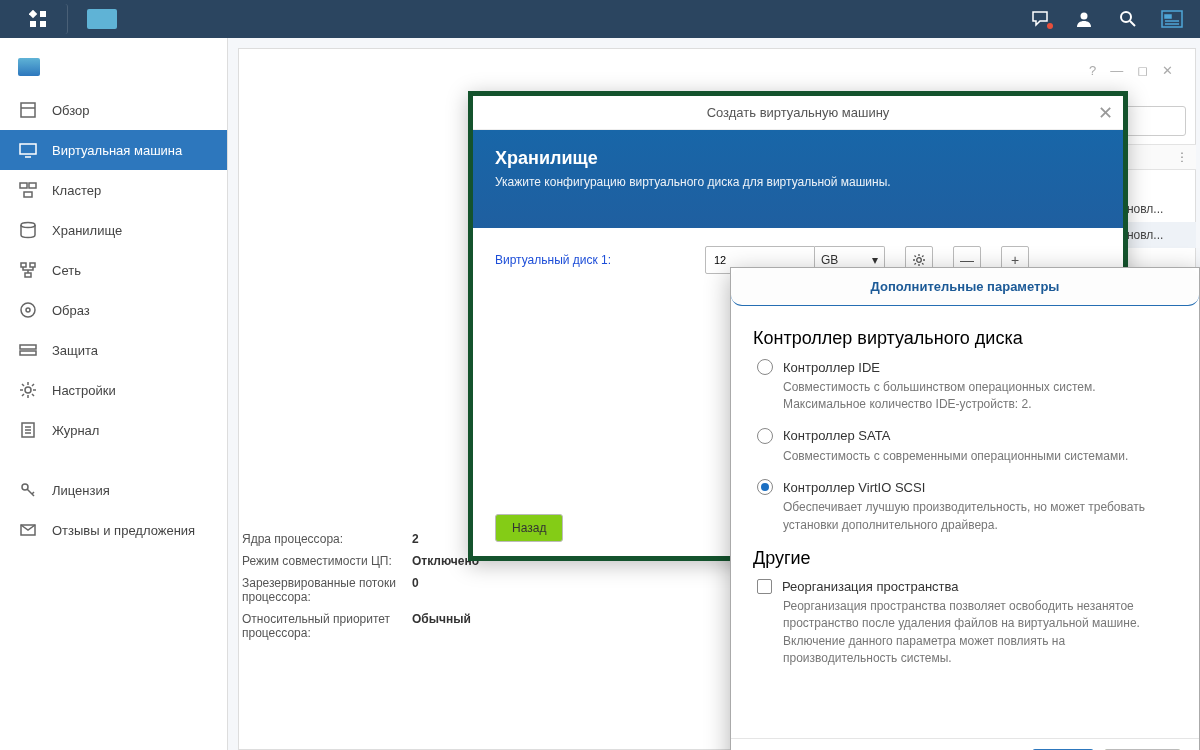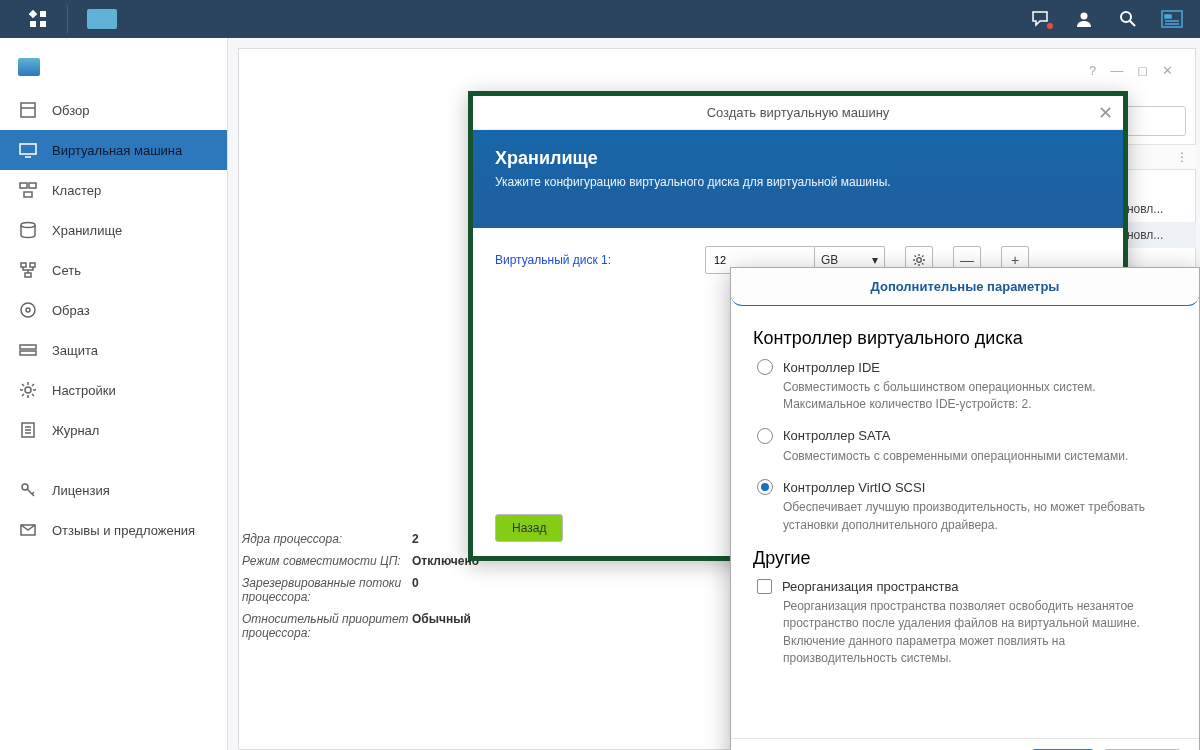--- a/index.html
+++ b/index.html
@@ -12,21 +12,21 @@
 .tb-btn.launch { width: 60px; border-right: 1px solid rgba(255,255,255,0.15); }
 .tb-btn.monitor { width: 60px; }
 .monitor-ic { width: 30px; height: 20px; background: #5fb3d6; border-radius: 2px; }
 .speech { position: relative; }
 .speech::after { content:''; position:absolute; bottom:5px; right:7px; width:6px; height:6px; background:#e84f3b; border-radius:50%; }
 
 
 .main { display: flex; height: 712px; }
 .sidebar { width: 228px; background: #fff; border-right: 1px solid #ddd; padding-top: 20px; }
 .sb-item { height: 40px; display: flex; align-items: center; padding: 0 18px; gap: 14px; color: #444; cursor: pointer; font-size: 13px; }
-.sb-item.active { background: #2d77bd; color: #0f172a; }
+.sb-item.active { background: #2d77bd; color: #ffffff; }
 .sb-item .ic { width: 20px; height: 20px; display:flex; align-items:center; justify-content:center; color:#666; }
 .sb-item.active .ic { color:#fff; }
 .sb-sep { height: 20px; }
 
 
 .content { flex: 1; position: relative; background: #f5f7fa; }
 
 
 .bg-window { position: absolute; top: 10px; left: 10px; right: 4px; bottom: 0; background: #fff; border: 1px solid #ddd; }
 .bg-title { position:absolute; top:14px; right:22px; display:flex; gap:14px; color:#aaa; }
@@ -37,21 +37,21 @@
 .search-box { height: 30px; border: 1px solid #ccc; border-radius: 3px; display:flex; align-items:center; padding:0 8px; gap:6px; color:#888; margin:8px 10px 8px 0; }
 .search-box input { border:none; outline:none; width:100%; font-size:12px; color:#555; }
 .col-head { height: 26px; border-top:1px solid #e3e3e3; border-bottom:1px solid #e3e3e3; display:flex; align-items:center; padding:0 8px; color:#666; font-size:12px; background:#fafafa; justify-content: space-between;}
 .col-head .dots { color:#888; }
 .info-row { height: 26px; display:flex; align-items:center; padding:0 8px; font-size:12px; color:#444; white-space:nowrap; overflow:hidden; text-overflow:ellipsis; }
 .info-row.sel { background:#eef2f7; }
 
 
 .detail-panel { position:absolute; left:14px; bottom:0; width:270px; height:230px; padding-top:8px; }
 .detail-panel .row { display:flex; padding:4px 0; font-size:12px; color:#555; }
-.detail-panel .k { width:170px;font-style:italic; }
+.detail-panel .k { width:170px; }
 .detail-panel .v { font-weight:bold; color:#333; }
 .host-title { position:absolute; right:30px; top:508px; font-weight:bold; font-size:15px; color:#333; }
 .prog-bar { position:absolute; right:12px; top:540px; width:190px; height:8px; background:#d0d5db; border-radius:4px; }
 .prog-bar2 { position:absolute; right:12px; top:640px; width:190px; height:8px; background:#d0d5db; border-radius:4px; }
 
 
 .wizard { position:absolute; left:240px; top:53px; width:660px; height:470px; background:#fff; border:5px solid #14532d; box-shadow:0 4px 20px rgba(0,0,0,0.25); }
 .wiz-title { height:34px; display:flex; align-items:center; justify-content:center; color:#555; font-size:13px; position:relative; border-bottom:1px solid #eee; }
 .wiz-close { position:absolute; right:10px; top:6px; color:#999; font-size:18px; cursor:pointer; }
 .wiz-banner { height:98px; background:linear-gradient(180deg,#1866a8,#1f5fa0); color:#fff; padding:18px 22px; }

